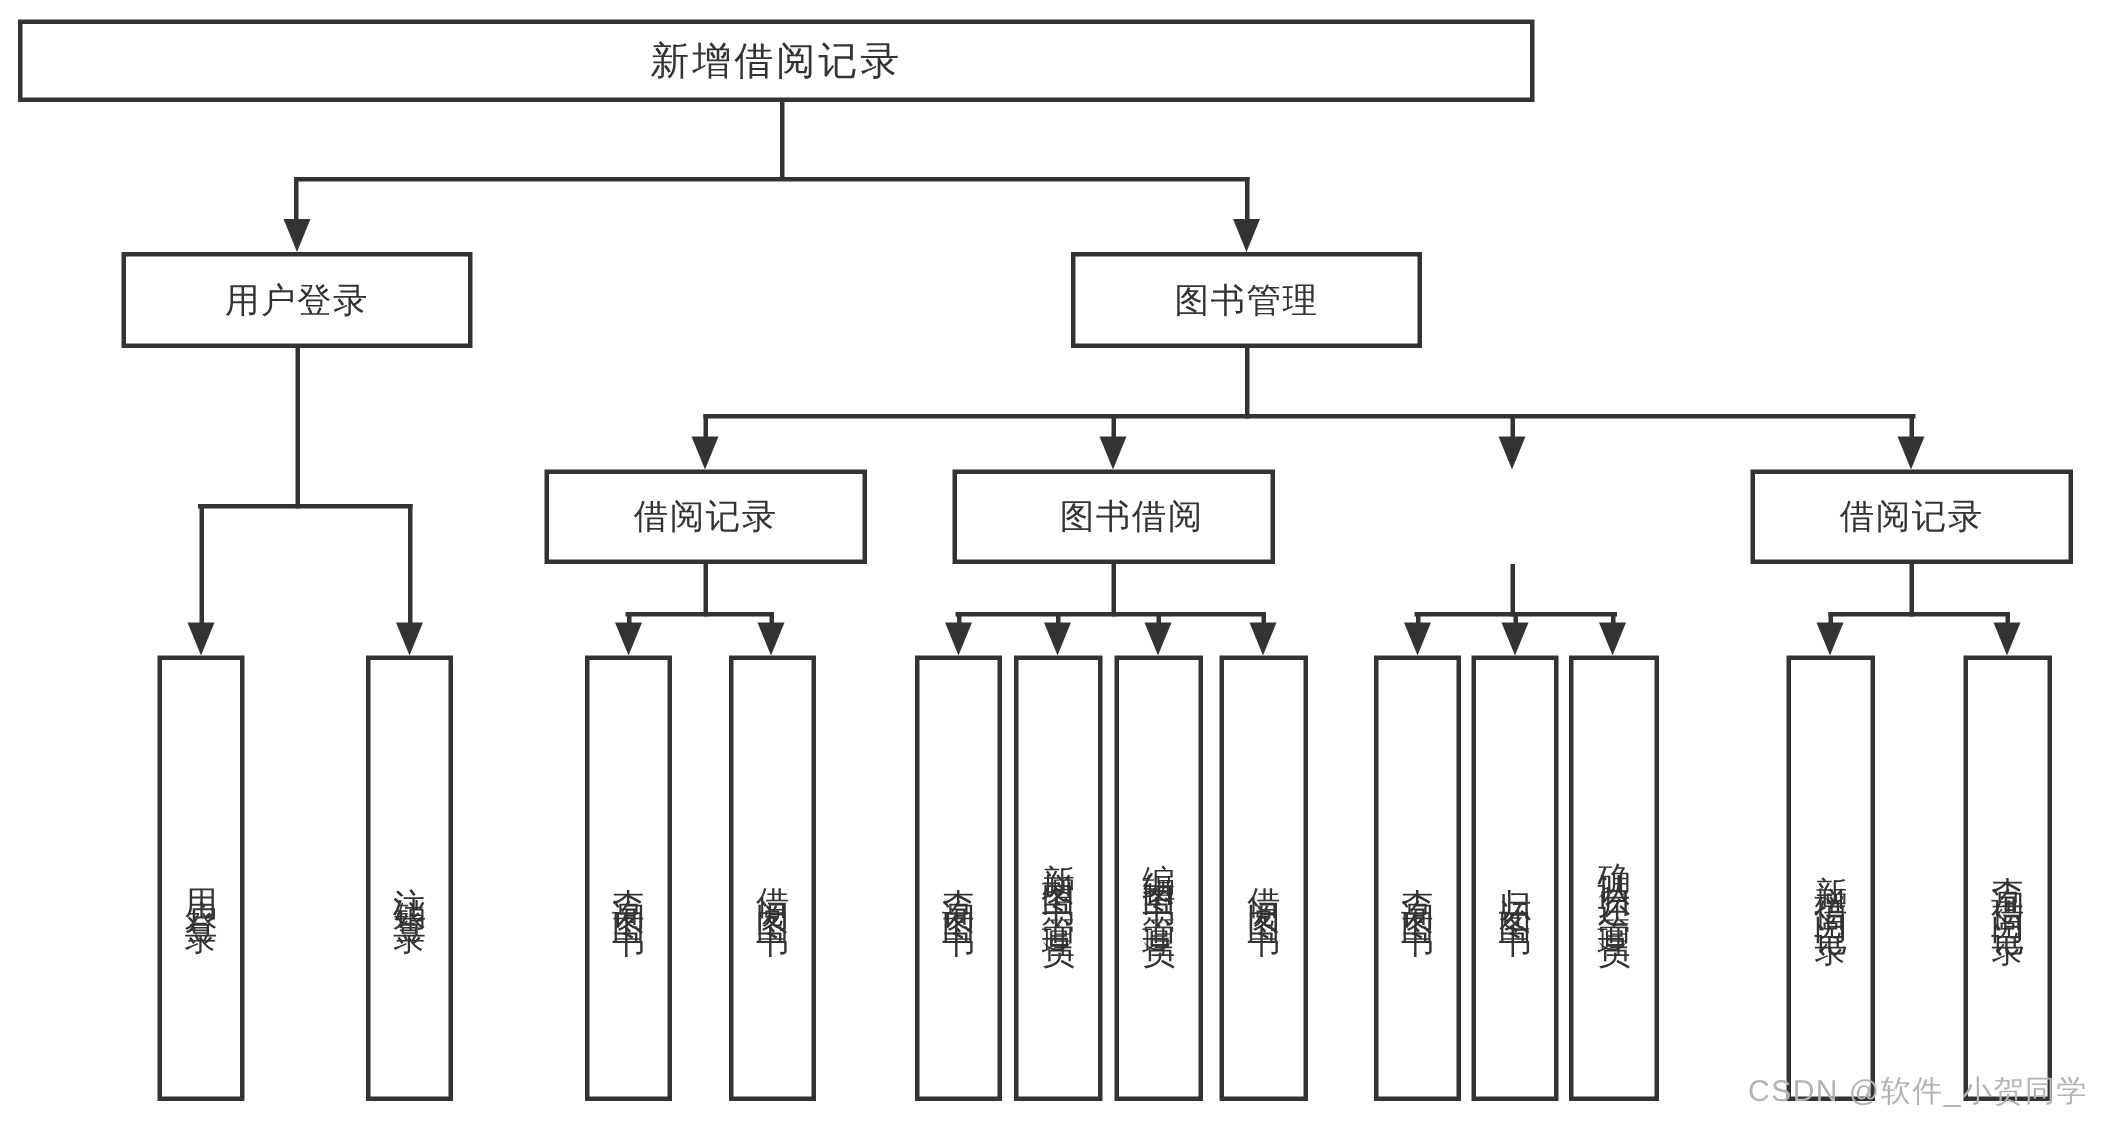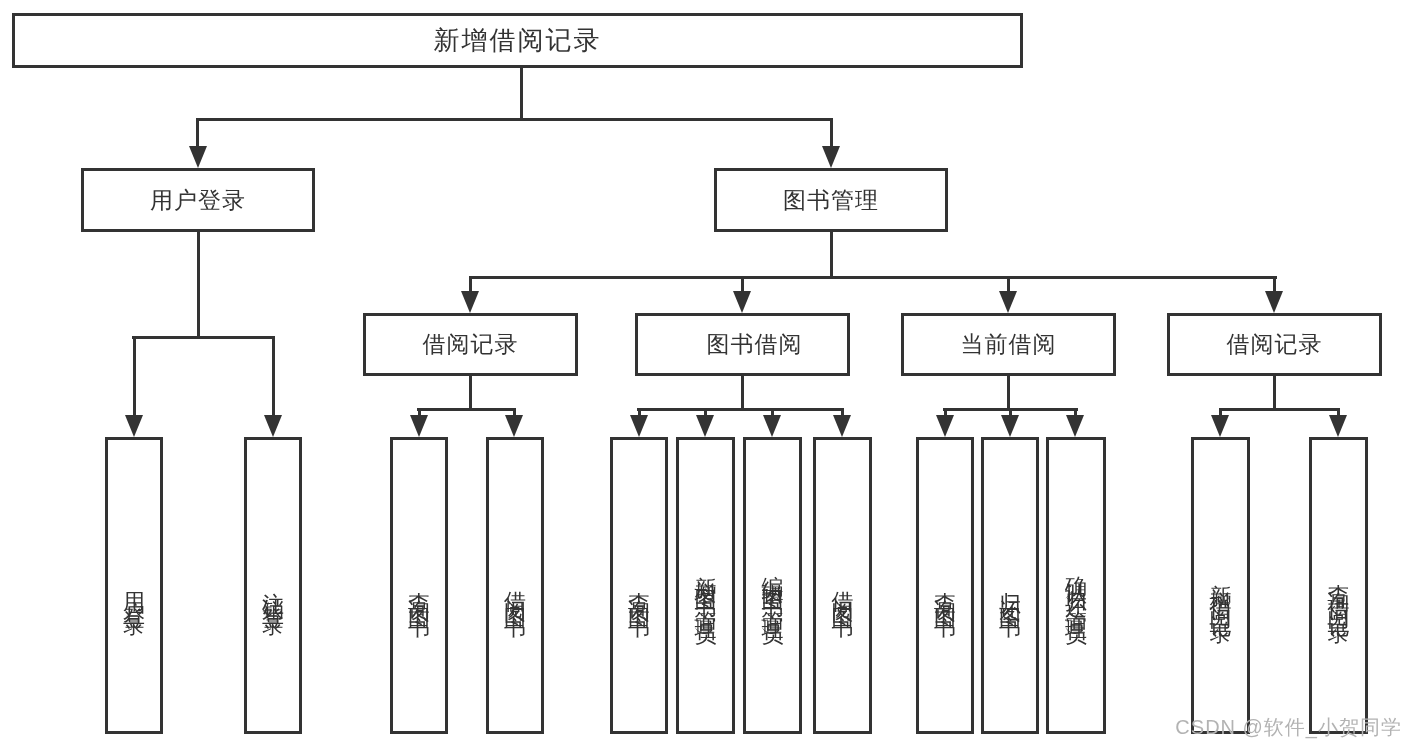--- a/index.html
+++ b/index.html
@@ -47,21 +47,21 @@
     position: absolute;
     width: 0; height: 0;
     border-left: 9px solid transparent;
     border-right: 9px solid transparent;
     border-top: 22px solid var(--line);
   }
 
   .watermark {
     position: absolute;
     top: 714px;
-    right: 3px;
+    right: 13px;
     font-size: 20px;
     color: var(--watermark);
     letter-spacing: 1px;
     z-index: 5;
     white-space: nowrap;
   }
 </style>
 </head>
 <body>
 
@@ -101,23 +101,20 @@
   <div class="vline" style="left:1007px; top:276px; height:17px;"></div>
   <div class="arrow" style="left:999px; top:291px;"></div>
   <div class="vline" style="left:1273px; top:276px; height:17px;"></div>
   <div class="arrow" style="left:1265px; top:291px;"></div>
 
   <div class="box hbox" style="left:363px; top:313px; width:215px; height:63px;">
       <span>借阅记录</span>
     </div>
   <div class="box hbox" style="left:635px; top:313px; width:215px; height:63px;padding-left:24px;">
       <span>图书借阅</span>
-    </div>
-  <div class="box hbox" style="left:901px; top:313px; width:215px; height:63px;">
-      <span>当前借阅</span>
     </div>
   <div class="box hbox" style="left:1167px; top:313px; width:215px; height:63px;">
       <span>借阅记录</span>
     </div>
 
   <div class="vline" style="left:469px; top:376px; height:35px;"></div>
   <div class="hline" style="left:417px; top:408px; width:99px;"></div>
   <div class="vline" style="left:418px; top:408px; height:12px;"></div>
   <div class="arrow" style="left:410px; top:415px;"></div>
   <div class="vline" style="left:513px; top:408px; height:12px;"></div>

